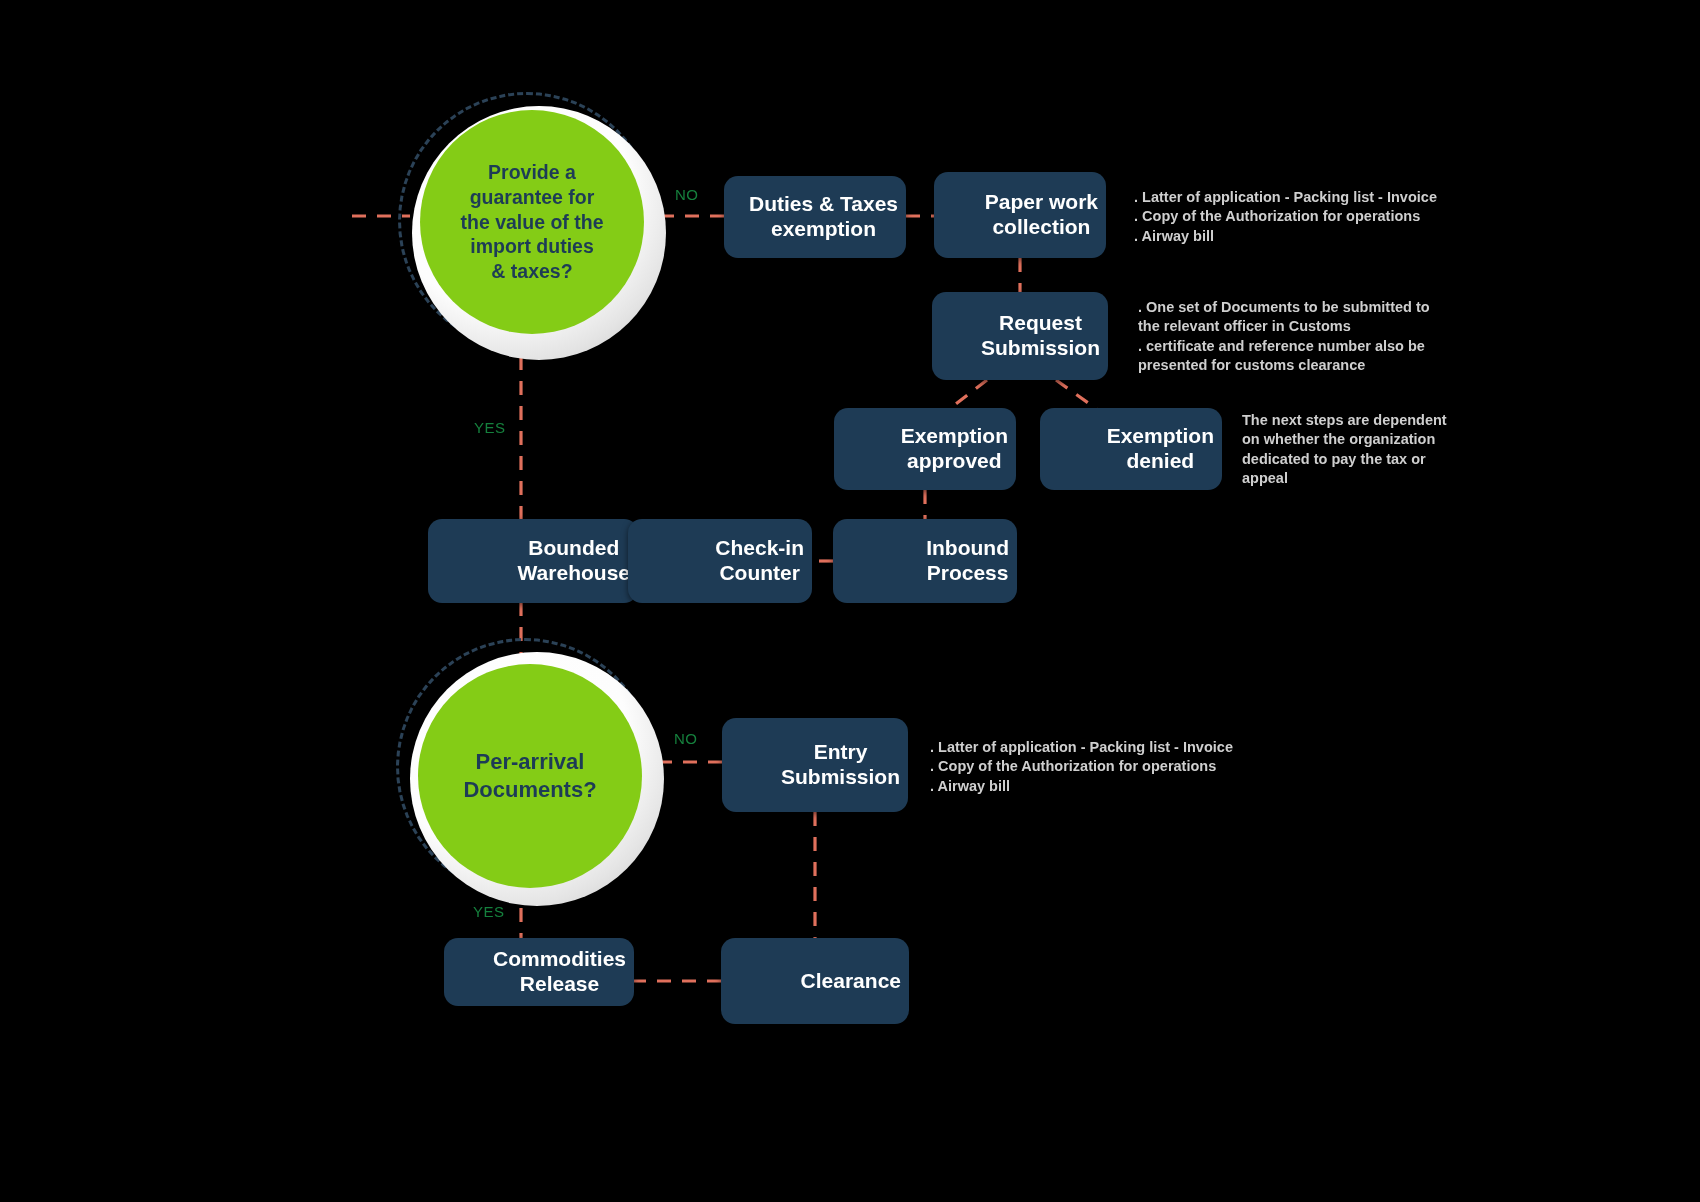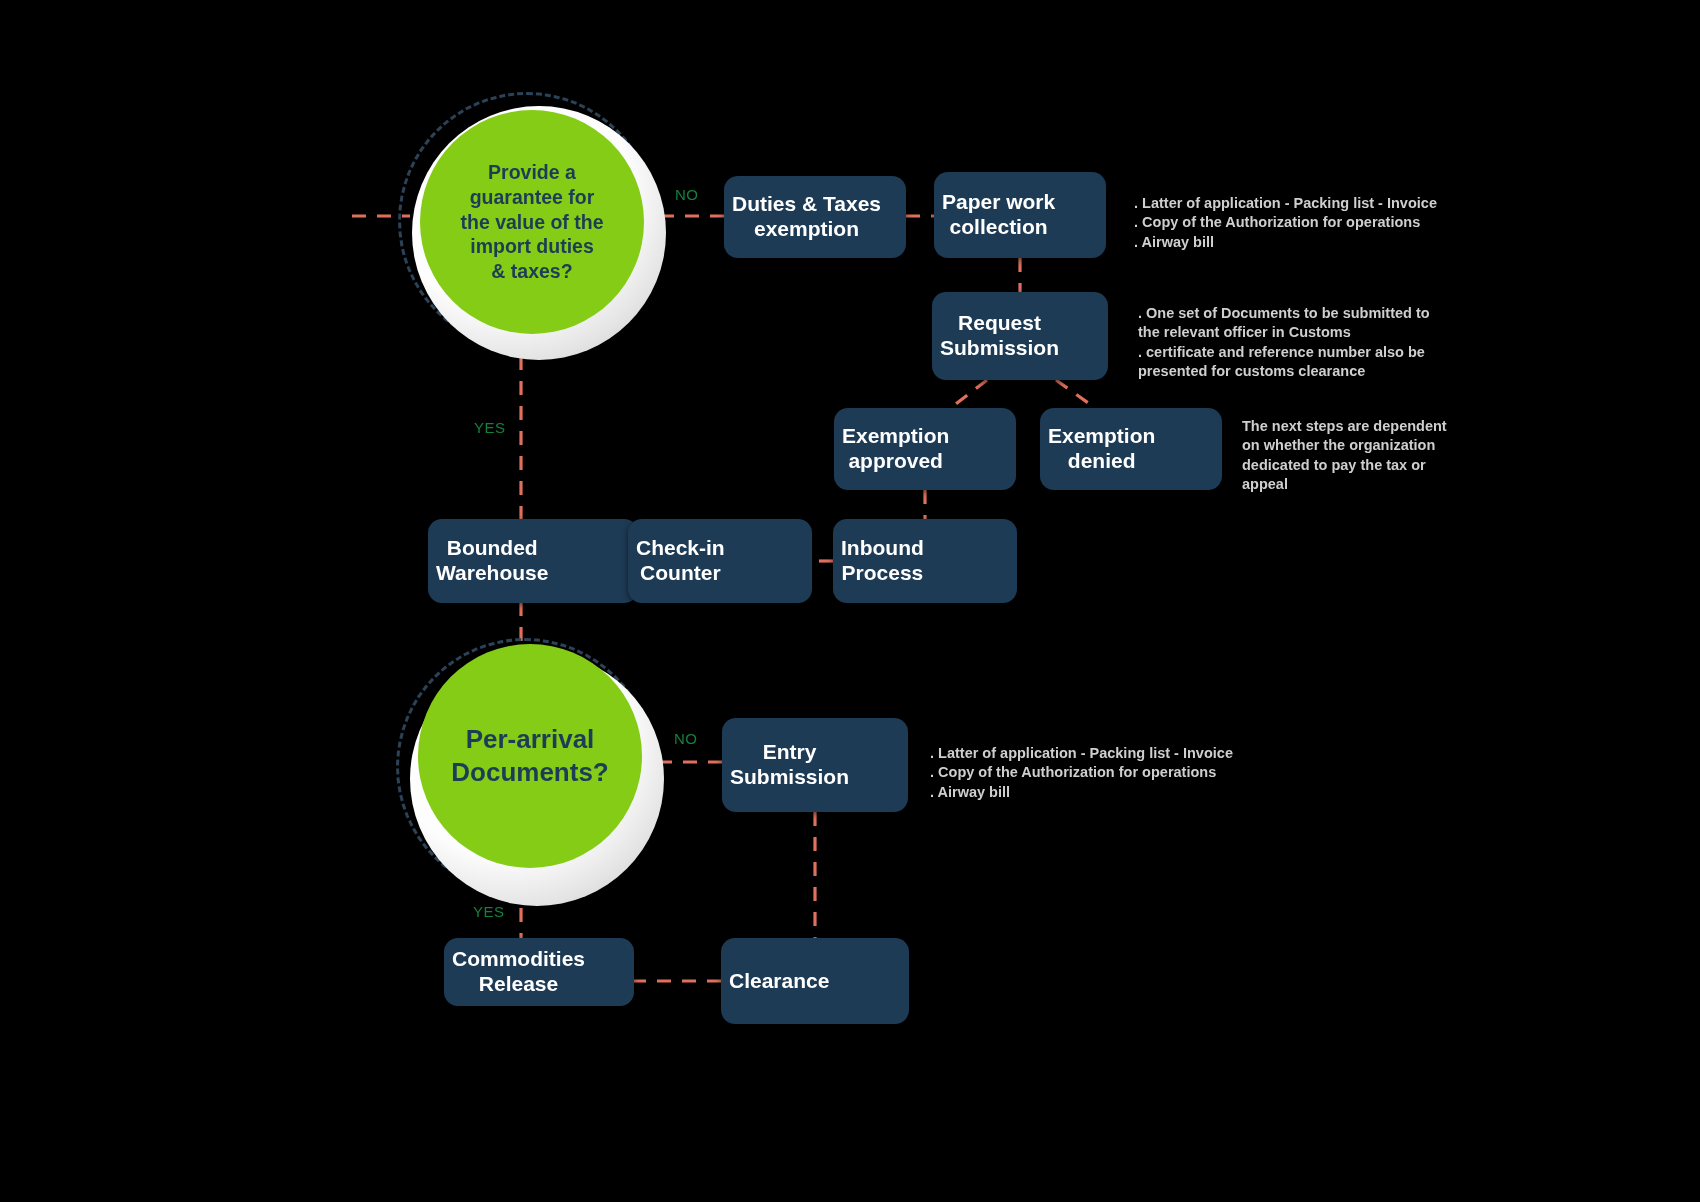--- a/index.html
+++ b/index.html
@@ -16,31 +16,31 @@
       background:radial-gradient(circle at 38% 33%, #ffffff 0%, #fdfdfd 52%, #e4e4e4 74%, #cfcfcf 88%, #bdbdbd 100%);
       filter:blur(0.4px);}
   .circle-dash{position:absolute;border-radius:50%;
       border:3px dashed #2b4257;box-sizing:border-box;}
   .circle-face{position:absolute;border-radius:50%;background:#84cc16;
       display:flex;align-items:center;justify-content:center;text-align:center;
       color:#1d3c56;font-weight:bold;line-height:1.27;}
 
   
   .box{position:absolute;background:#1e3b55;border-radius:14px;
-      display:flex;align-items:center;justify-content:flex-start;text-align:center;
+      display:flex;align-items:center;justify-content:flex-end;text-align:center;
       color:#ffffff;font-weight:bold;font-size:21px;line-height:1.18;
       box-shadow:0 2px 6px rgba(0,0,0,.55);padding:4px 8px;box-sizing:border-box;}
 
   
   .edge-label{position:absolute;color:#15803d;font-weight:normal;font-size:15px;
       letter-spacing:.5px;}
 
   
   .note{position:absolute;color:#cfcfcf;font-weight:bold;font-size:14.5px;
-      line-height:1.33;white-space:pre-line;margin-top:6px;}
+      line-height:1.33;white-space:pre-line;}
 </style>
 </head>
 <body>
 
 <div id="canvas">
 
   <svg class="links" viewBox="0 0 1700 1202">
     <g stroke="#e0705c" stroke-width="3.2" stroke-dasharray="14 11" fill="none" stroke-linecap="butt">
 
       <line x1="352" y1="216" x2="410" y2="216"></line>
@@ -86,21 +86,21 @@
         <div>the value of the</div>
         <div>import duties</div>
         <div>&amp; taxes?</div>
       </div>
     </div>
   </div>
 
   <div class="circle-node" style="left:396px;top:638px;width:268px;height:268px;">
     <div class="circle-dash" style="left:0;top:0;width:258px;height:258px;"></div>
     <div class="circle-shadow" style="left:14px;top:14px;width:254px;height:254px;"></div>
-    <div class="circle-face" style="left:22px;top:6px;width:224px;height:224px;font-size:26px;">
+    <div class="circle-face" style="left:22px;top:26px;width:224px;height:224px;font-size:22px;">
       <div>
         <div>Per-arrival</div>
         <div>Documents?</div>
       </div>
     </div>
   </div>
 
   <div class="box" style="left:724px;top:176px;width:182px;height:82px;">
     <div>
       <div>Duties &amp; Taxes</div>

